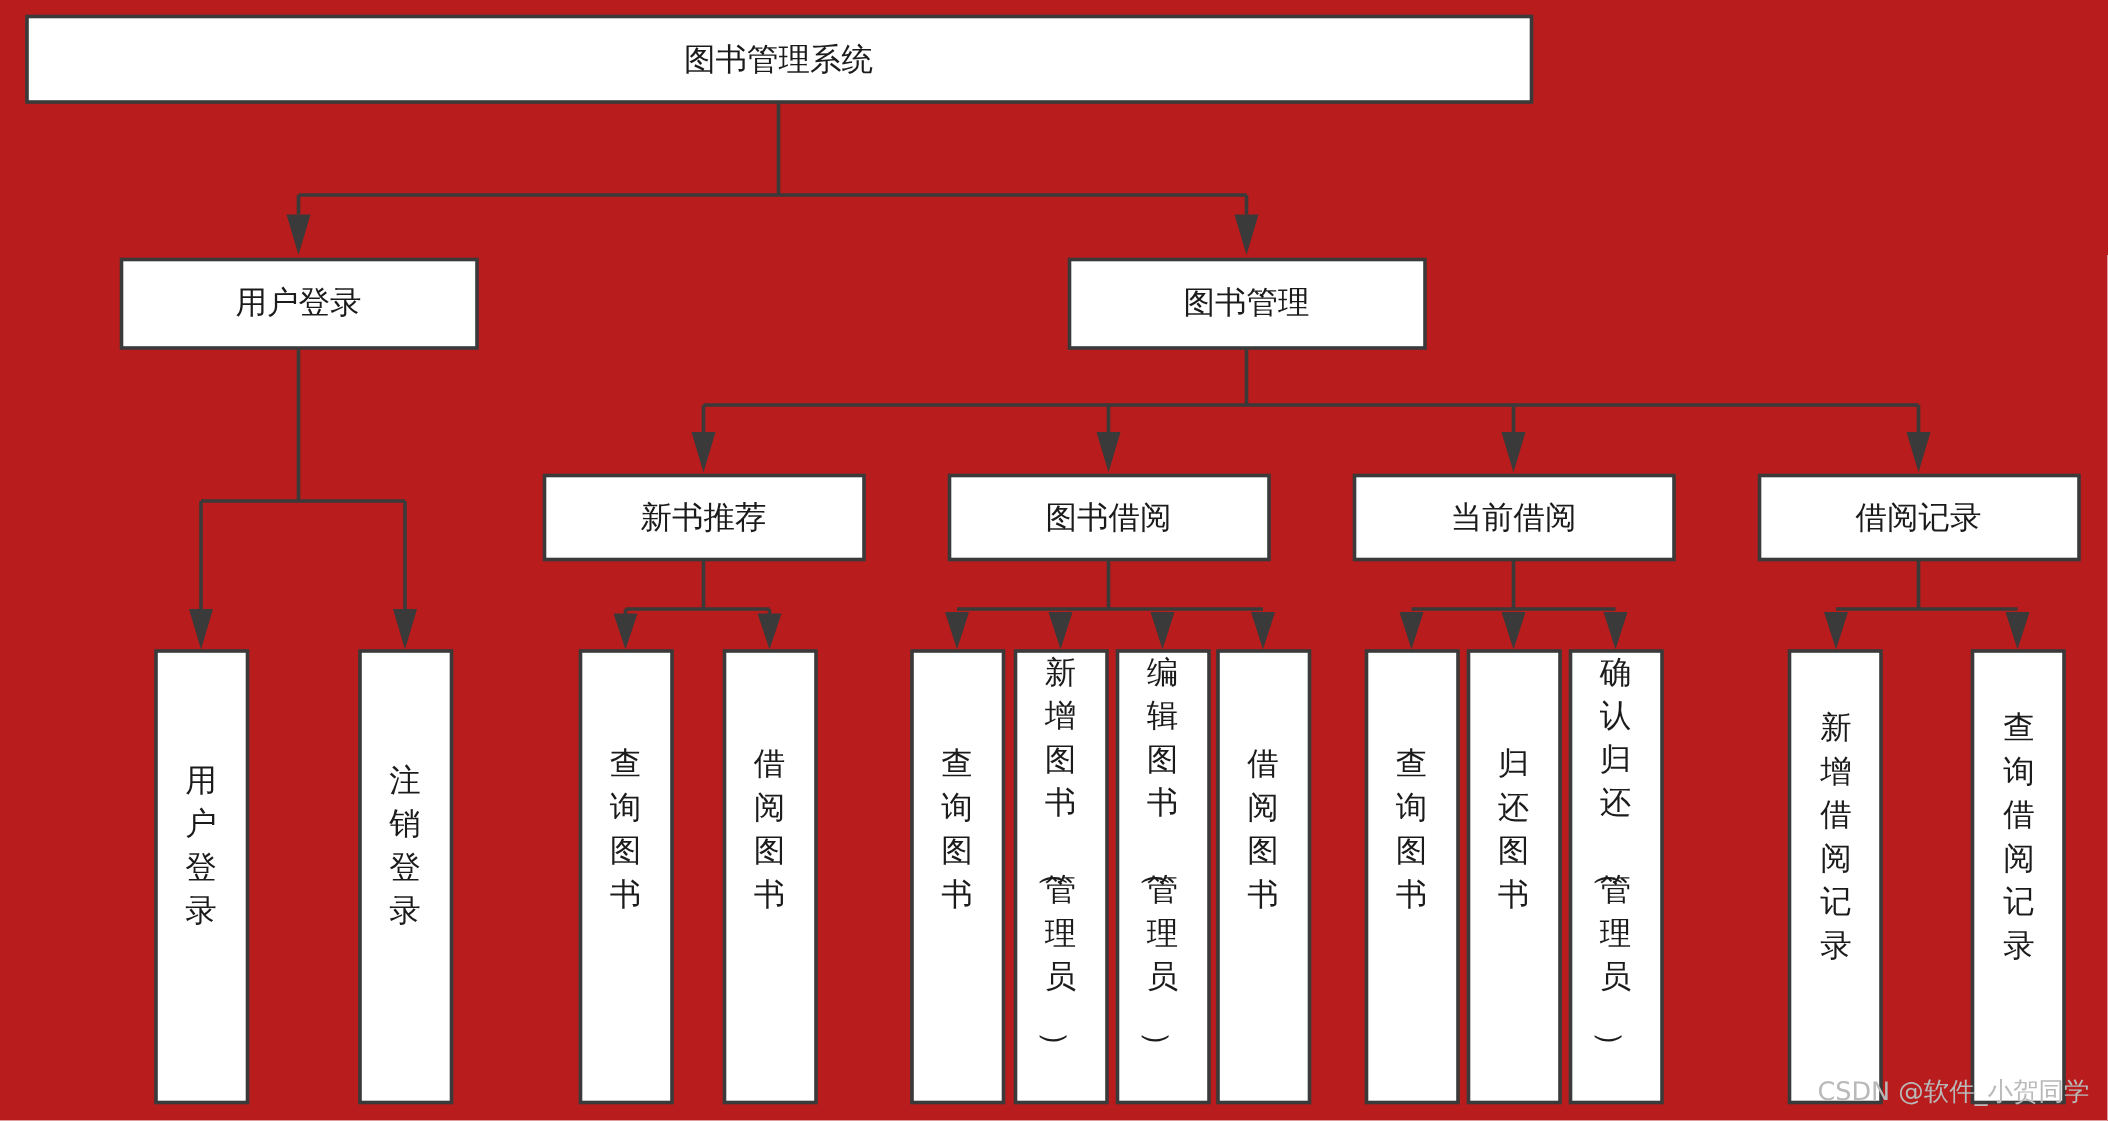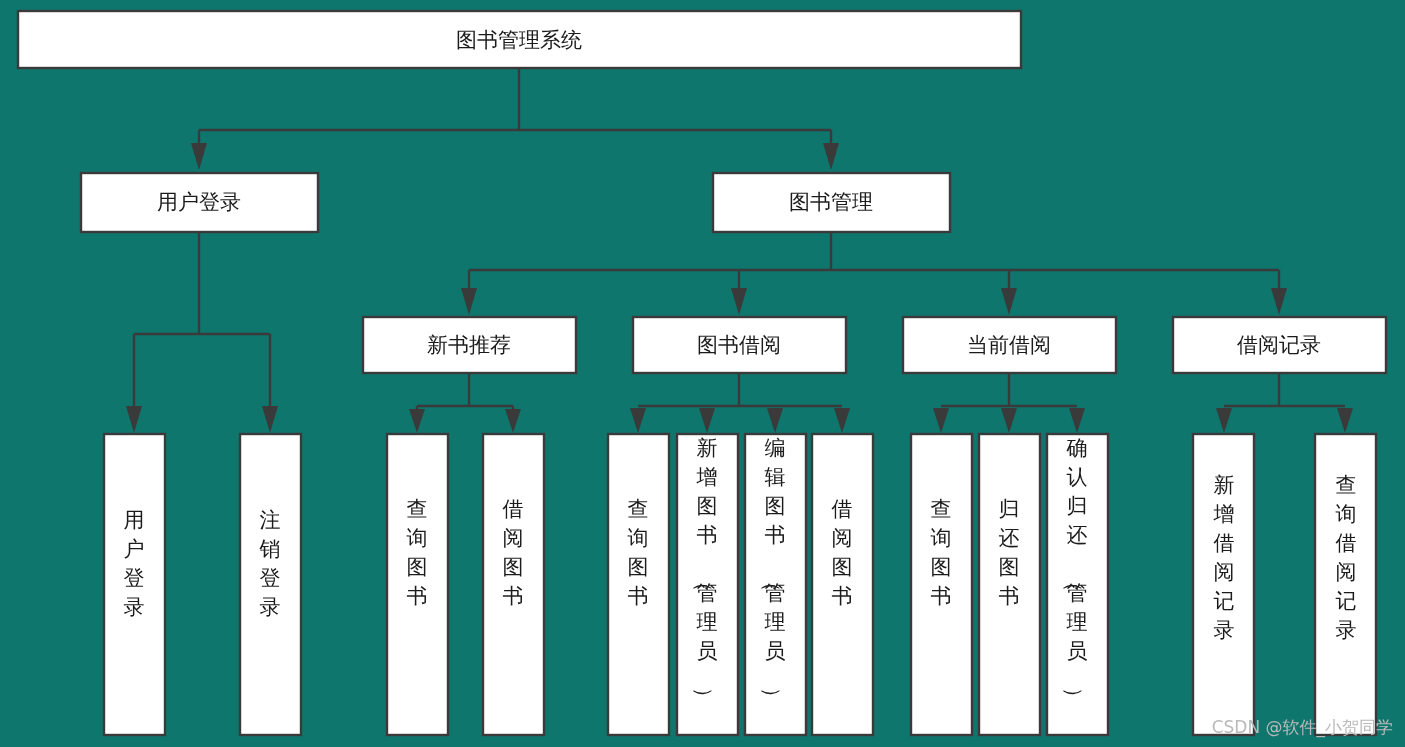--- a/index.html
+++ b/index.html
@@ -8,21 +8,21 @@
     padding: 0;
     background: #ffffff;
   }
   body {
     font-family: "DejaVu Sans", "Liberation Sans", sans-serif;
   }
   #diagram-root {
     position: relative;
     width: 1405px;
     height: 747px;
-    background: #0f766e;
+    background: #b91c1c;
     overflow: hidden;
   }
   svg.diagram-canvas {
     position: absolute;
     left: 0;
     top: 0;
     width: 1405px;
     height: 747px;
     display: block;
   }

